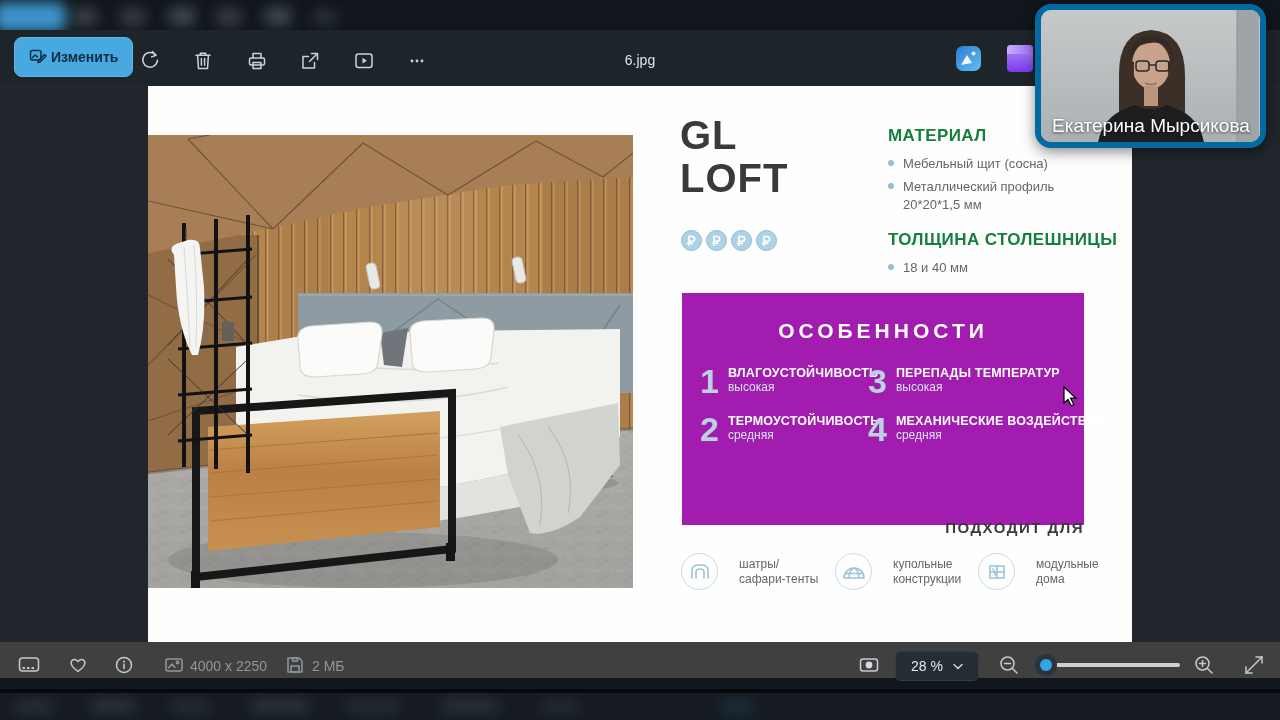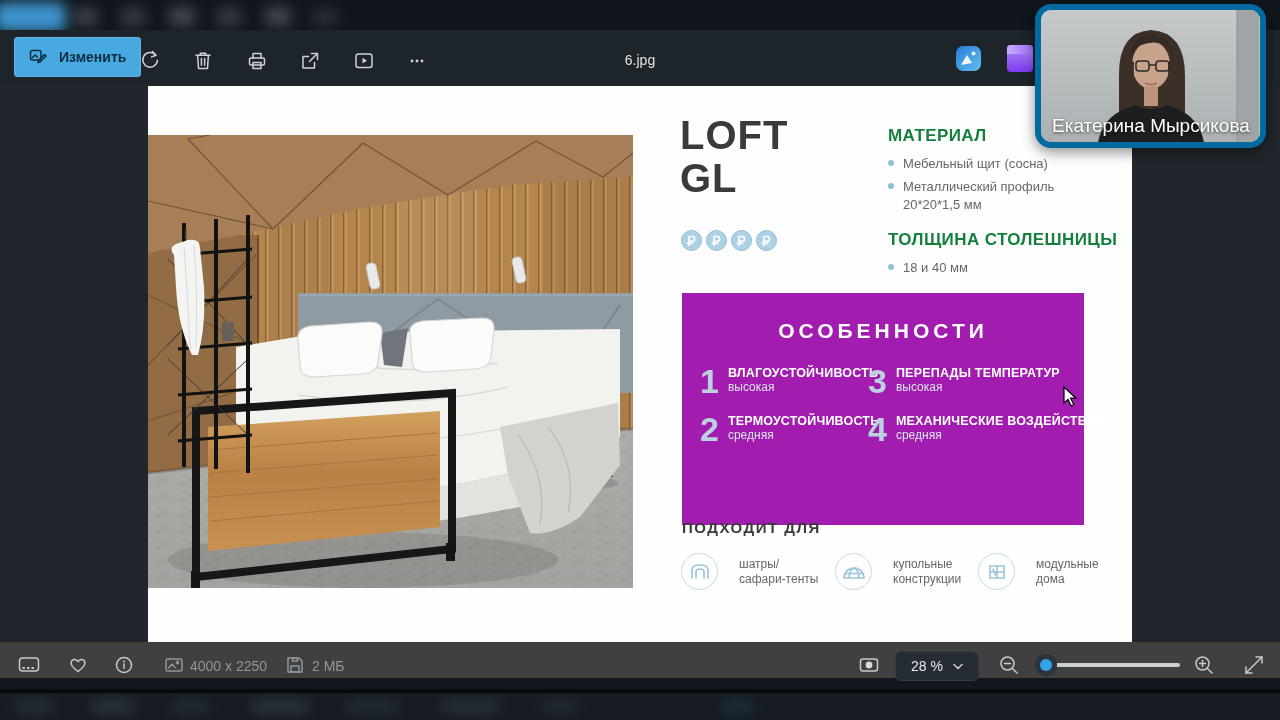--- a/index.html
+++ b/index.html
@@ -4,22 +4,22 @@
 <style>
   html,body{margin:0;padding:0;background:#000;}
   .stage{position:relative;width:1280px;height:720px;overflow:hidden;background:#11171d;
          font-family:"Liberation Sans",sans-serif;-webkit-font-smoothing:antialiased;}
   
   .topstrip{position:absolute;left:0;top:0;width:1280px;height:30px;background:#10161c;overflow:hidden;}
   .blob{position:absolute;filter:blur(7px);border-radius:8px;}
   .bottomstrip{position:absolute;left:0;top:689px;width:1280px;height:31px;background:#151b21;border-top:4px solid #07090c;box-sizing:border-box;overflow:hidden;}
   
   .toolbar{position:absolute;left:0;top:30px;width:1280px;height:54px;background:#1d242a;}
-  .edit-btn{position:absolute;left:14px;top:7px;height:40px;background:#47a9e0;border:1px solid #63b7e7;border-radius:3px;
-            display:flex;align-items:center;gap:12px;padding:0 14px;color:#0d2c42;font-size:14px;font-weight:700;box-sizing:border-box;cursor:default;}
+  .edit-btn{position:absolute;left:14px;top:7px;height:40px;background:#47a9e0;border:1px solid #63b7e7;border-radius:8px;
+            display:flex;align-items:center;gap:4px;padding:0 14px;color:#0d2c42;font-size:14px;font-weight:700;box-sizing:border-box;cursor:default;}
   .tbi{position:absolute;top:19px;width:24px;height:24px;}
   .tbi svg{width:24px;height:24px;stroke:#ccd2d7;stroke-width:1.5;fill:none;stroke-linecap:round;stroke-linejoin:round;}
   .filename{position:absolute;left:570px;top:22px;width:140px;text-align:center;color:#dfe3e6;font-size:14px;}
   .app-ic1{position:absolute;left:956px;top:16px;width:25px;height:25px;border-radius:7px;background:linear-gradient(135deg,#2c7cd4,#5fc0f0);}
   .app-ic2{position:absolute;left:1007px;top:15px;width:26px;height:27px;border-radius:4px;background:linear-gradient(180deg,#b08cfa,#7b3bed);}
   .app-ic2:before{content:"";position:absolute;left:0;top:0;width:26px;height:9px;background:linear-gradient(90deg,#c9aefc,#9e6ef5);border-radius:4px 4px 0 0;}
   
   .canvas{position:absolute;left:0;top:84px;width:1280px;height:558px;background:#20262c;}
   .slide{position:absolute;left:148px;top:2px;width:984px;height:556px;background:#fefefe;}
   .photo{position:absolute;left:0;top:49px;width:485px;height:453px;}
@@ -31,21 +31,21 @@
   .spec-h.second{margin-top:17px;}
   .spec-item{position:relative;padding-left:15px;font-size:13px;color:#63676a;margin-bottom:6px;line-height:17px;}
   .spec-item .dot{position:absolute;left:0;top:5px;width:6px;height:6px;border-radius:50%;background:#8fc0d8;}
   .spec-item.cont{margin-top:-5px;}
   .features{position:absolute;left:534px;top:207px;width:402px;height:232px;background:#a21caf;}
   .features-h{position:absolute;left:0;top:26px;width:100%;text-align:center;color:#fff;font-size:21px;font-weight:700;letter-spacing:4px;}
   .feat{position:absolute;display:flex;gap:9px;}
   .feat .num{font-size:34px;font-weight:700;color:#bad2e0;line-height:30px;}
   .feat .t{font-size:12.5px;font-weight:700;color:#fff;letter-spacing:.2px;white-space:nowrap;}
   .feat .v{font-size:12px;color:#d9e6ee;margin-top:0;}
-  .suitable-h{position:absolute;left:534px;top:433px;width:402px;text-align:left;font-size:15px;font-weight:700;color:#3b3b3b;letter-spacing:1.5px;}
+  .suitable-h{position:absolute;left:534px;top:433px;width:402px;text-align:right;font-size:15px;font-weight:700;color:#3b3b3b;letter-spacing:1.5px;}
   .suit{position:absolute;top:467px;display:flex;align-items:center;gap:21px;}
   .suit .ic{width:37px;height:37px;border-radius:50%;border:1.6px solid #c6dce8;box-sizing:border-box;display:flex;align-items:center;justify-content:center;}
   .suit .ic svg{stroke:#9cc4da;fill:none;stroke-width:1.6;stroke-linecap:round;stroke-linejoin:round;}
   .suit .lb{font-size:12px;color:#63676a;line-height:15px;}
   
   .statusbar{position:absolute;left:0;top:642px;width:1280px;height:36px;background:#404040;}
   .sbi{position:absolute;top:11px;width:24px;height:24px;}
   .sbi svg{width:24px;height:24px;stroke:#c5cacf;stroke-width:1.5;fill:none;stroke-linecap:round;stroke-linejoin:round;}
   .sb-div{position:absolute;top:13px;width:1px;height:20px;background:#3a4147;}
   .sb-text{position:absolute;top:16px;font-size:14px;color:#8f969c;}
@@ -272,22 +272,22 @@
           <rect x="74" y="187" width="12" height="19" fill="#67605a"></rect>
         <path d="M26 120 Q20 113 28 109 L40 105 Q52 103 52 113 L56 152 Q58 192 50 220 L44 220 Q30 192 28 152 Z" fill="#f4f4f2"></path>
         <g stroke="#d9d9d6" stroke-width="1" fill="none">
             <path d="M36 112 Q40 160 42 214"></path>
             <path d="M46 110 Q50 158 48 212"></path>
           </g>
         <line x1="38" y1="104" x2="38" y2="94" stroke="#555" stroke-width="1.5"></line>
       </svg>
 
       <div class="loft-title">
+        <div>GL</div>
         <div>LOFT</div>
-        <div>GL</div>
       </div>
 
       <div class="price-row">
         <span class="price-badge">
             <svg width="11" height="12" viewBox="0 0 11 12" style="stroke:#fff;stroke-width:1.6;fill:none;stroke-linecap:round;">
               <path d="M3 10.5 V1.5 H6.2 A2.4 2.4 0 0 1 6.2 6.3 H3"></path>
               <line x1="1.4" y1="8.4" x2="6.6" y2="8.4"></line>
             </svg>
           </span>
         <span class="price-badge">

